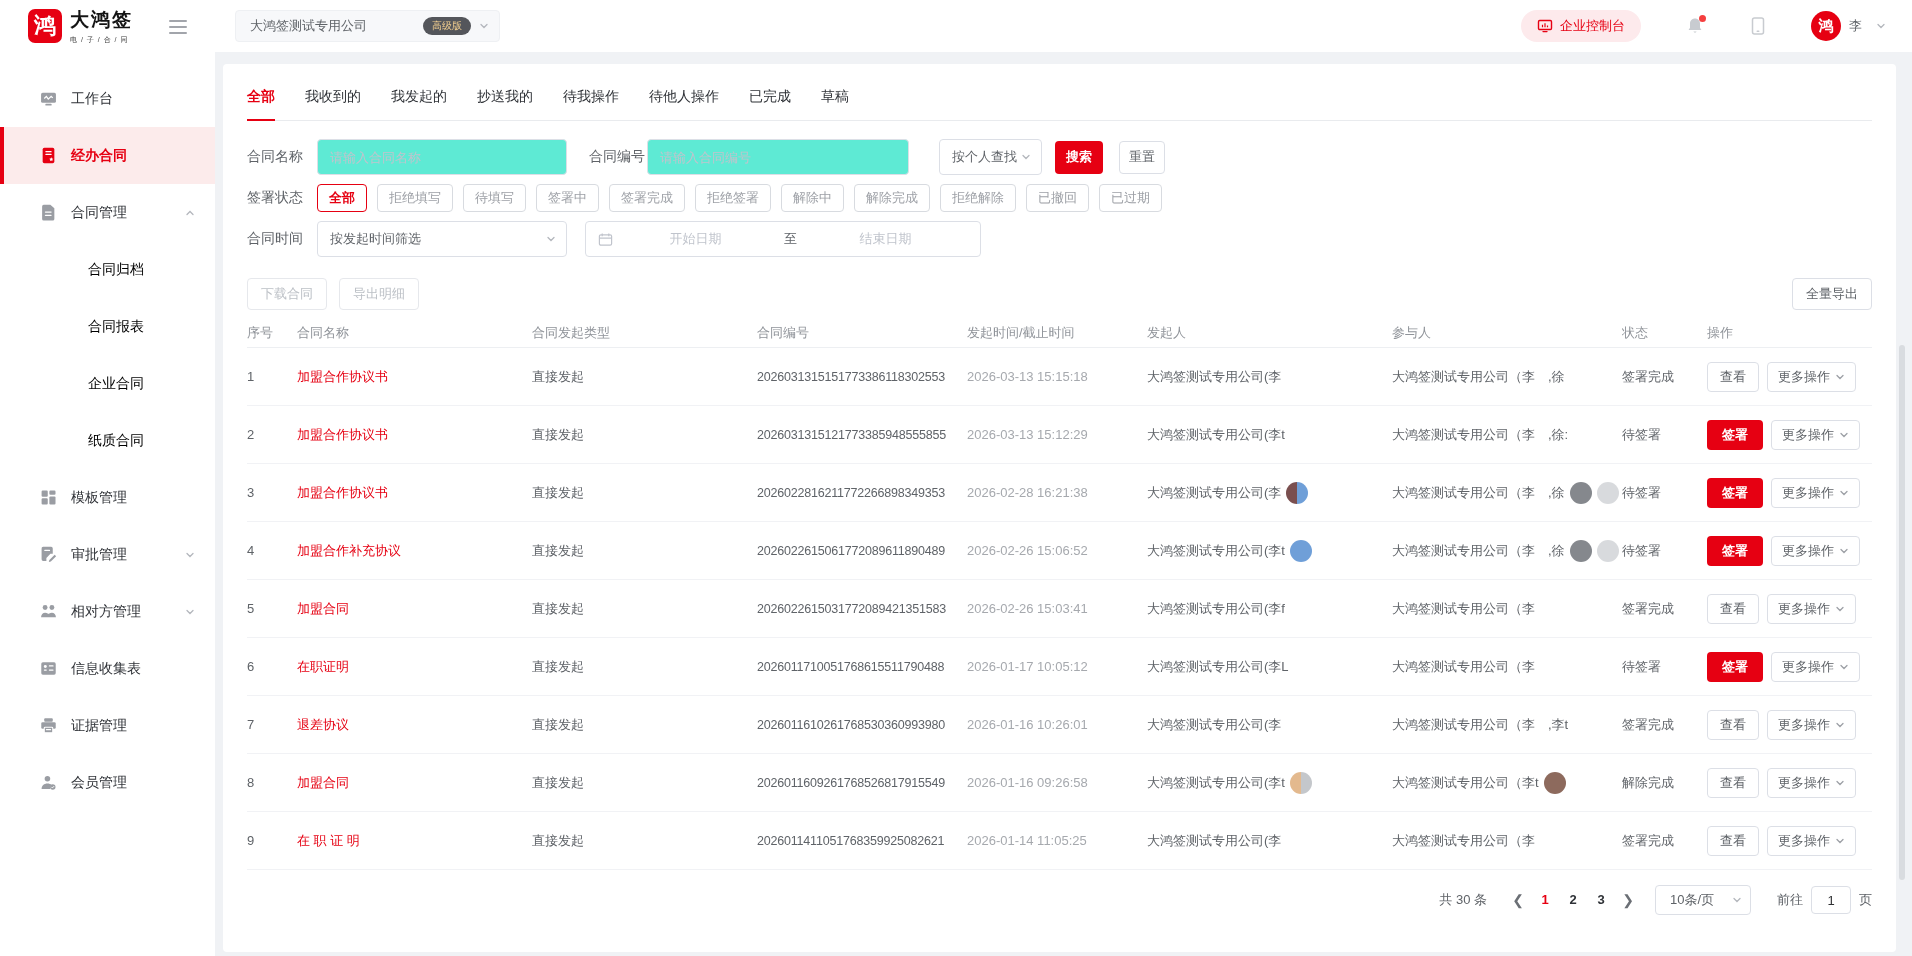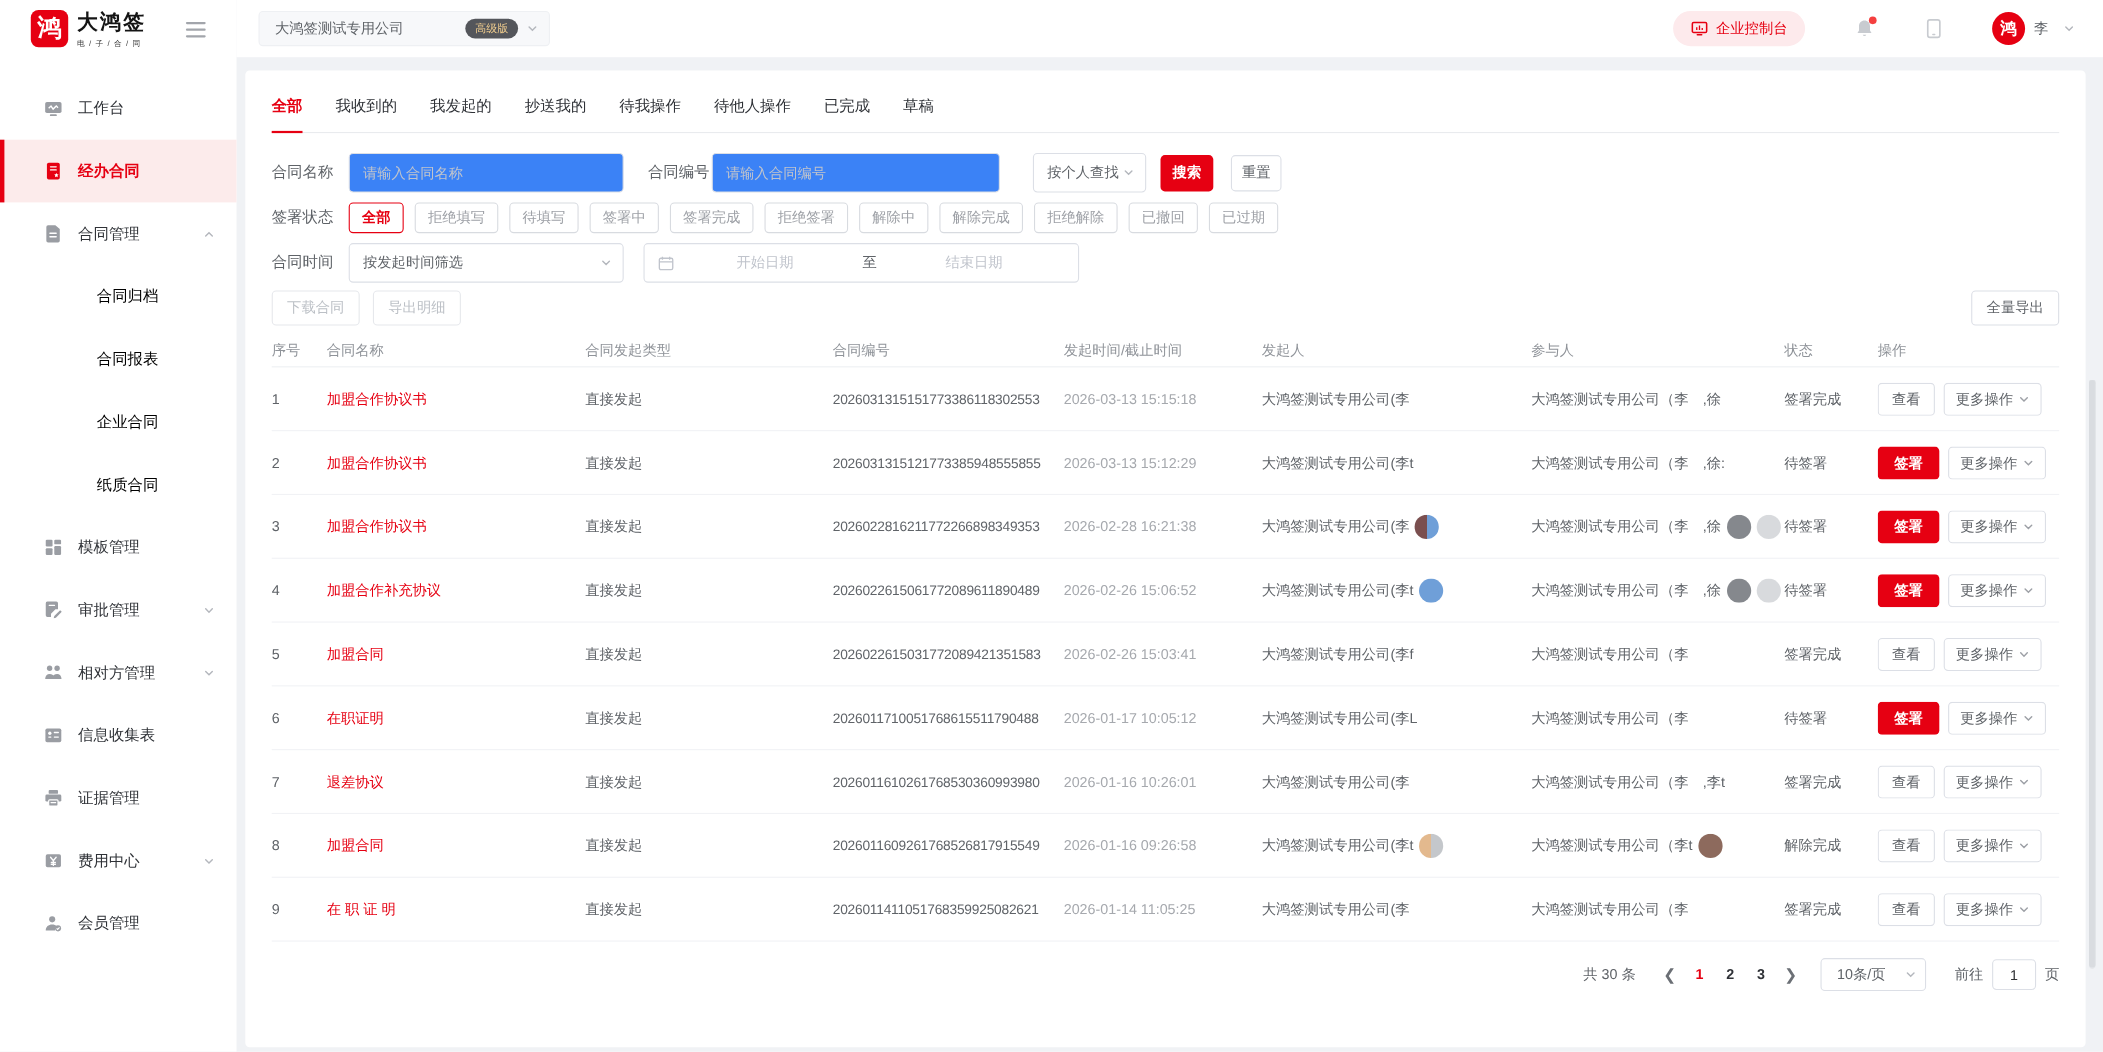--- a/index.html
+++ b/index.html
@@ -53,21 +53,21 @@
     border-radius:4px; padding:0 24px; overflow:hidden; }
 
   .tabs { display:flex; gap:30px; padding-top:24px; border-bottom:1px solid #e9ebee; }
   .tab { font-size:14px; color:#2f3237; padding-bottom:14px; position:relative; cursor:pointer; }
   .tab.active { color:var(--accent); font-weight:bold; }
   .tab.active::after { content:''; position:absolute; left:0; right:0; bottom:-1px; height:2px; background:var(--accent); }
 
   .filters { margin-top:18px; }
   .f-row { display:flex; align-items:center; margin-bottom:9px; }
   .f-label { width:70px; flex:none; font-size:14px; color:#5f6368; }
-  .f-input { height:36px; border:1px solid #dcdfe6; border-radius:4px; padding:0 12px; font-size:13px; color:#303133; background:#3b82f6; }
+  .f-input { height:36px; border:1px solid #dcdfe6; border-radius:4px; padding:0 12px; font-size:13px; color:#303133; background:#5eead4; }
   .f-input::placeholder { color:#c0c4cc; }
   .w-name { width:250px; }
   .lbl2 { width:58px; margin-left:22px; }
   .w-no { width:262px; }
   .f-select { height:36px; border:1px solid #dcdfe6; border-radius:4px; display:flex; align-items:center;
     padding:0 10px 0 12px; font-size:13px; color:#5f6368; cursor:pointer; background:#fff; }
   .f-select .chev { margin-left:auto; color:#b4b7bd; display:flex; }
   .w-person { width:103px; margin-left:30px; }
   .w-pname { width:325px; margin-left:20px; }
   .btn-search { margin-left:13px; width:48px; height:33px; background:var(--accent); color:#fff;
@@ -77,21 +77,21 @@
   .chips { display:flex; gap:10px; flex-wrap:wrap; }
   .chip { height:28px; padding:0 11px; display:flex; align-items:center; border:1px solid #d8dbe0;
     border-radius:4px; font-size:13px; color:#9da0a6; background:#fff; cursor:pointer; }
   .chip.active { border-color:var(--accent); color:var(--accent); font-weight:bold; }
   .w-time { width:250px; }
   .daterange { margin-left:18px; width:396px; height:36px; border:1px solid #dcdfe6; border-radius:4px;
     display:flex; align-items:center; padding:0 12px; font-size:13px; cursor:text; }
   .daterange .dph { flex:1; text-align:center; color:#c0c4cc; }
   .daterange .dsep { color:#5f6368; padding:0 6px; }
 
-  .toolbar { display:flex; align-items:center; margin-top:7px; }
+  .toolbar { display:flex; align-items:center; margin-top:21px; }
   .btn-muted { height:32px; padding:0 13px; border:1px solid #e6e8ec; border-radius:4px; background:#fff;
     color:#bcc0c6; font-size:13px; margin-right:12px; }
   .btn-plain { height:32px; padding:0 13px; border:1px solid #dcdfe6; border-radius:4px; background:#fff;
     color:#5f6368; font-size:13px; }
   .ml-auto { margin-left:auto; margin-right:0; }
 
   .grid-row { display:grid; grid-template-columns:50px 235px 225px 210px 180px 245px 230px 85px 165px; align-items:center; }
   .thead { height:30px; margin-top:8px; font-size:13px; color:#8f9399; border-bottom:1px solid #edeff2; }
   .trow { height:58px; border-bottom:1px solid #f1f2f5; font-size:13px; color:#5f6368; }
   .cell { padding-right:10px; white-space:nowrap; overflow:hidden; display:flex; align-items:center; }
@@ -232,34 +232,20 @@
       <div class="side-item">
         <span class="s-icon">
           <svg width="17" height="17" viewBox="0 0 16 16">
             <rect x="4" y="1.2" width="8" height="3.2" rx="0.8" fill="currentColor"></rect>
             <rect x="1.2" y="5" width="13.6" height="6" rx="1.2" fill="currentColor"></rect>
             <rect x="4" y="9.6" width="8" height="5.2" rx="0.8" fill="currentColor" stroke="#fff" stroke-width="1"></rect>
             <rect x="5.5" y="11.4" width="5" height="1" rx="0.5" fill="#fff"></rect>
           </svg>
         </span>
         <span class="s-label">证据管理</span>
-      </div>
-      <div class="side-item">
-        <span class="s-icon">
-          <svg width="17" height="17" viewBox="0 0 16 16">
-            <rect x="1.5" y="2.5" width="13" height="11" rx="1.5" fill="currentColor"></rect>
-            <path d="M5.6 5l2.4 3 2.4-3M8 8v4M6.2 9.3h3.6M6.2 11h3.6" stroke="#fff" stroke-width="1.1" fill="none" stroke-linecap="round"></path>
-          </svg>
-        </span>
-        <span class="s-label">费用中心</span>
-        <span class="s-arrow down">
-          <svg width="10" height="10" viewBox="0 0 10 10">
-            <path d="M2 3.5l3 3 3-3" stroke="currentColor" stroke-width="1.3" fill="none" stroke-linecap="round"></path>
-          </svg>
-        </span>
       </div>
       <div class="side-item">
         <span class="s-icon">
           <svg width="17" height="17" viewBox="0 0 16 16">
             <circle cx="7" cy="4.5" r="2.6" fill="currentColor"></circle>
             <path d="M1.5 14c0-3 2.3-5 5.5-5 1.6 0 3 .5 4 1.4a3.4 3.4 0 0 0-1.6 3.6z" fill="currentColor"></path>
             <circle cx="12" cy="12.2" r="2.6" fill="currentColor"></circle>
             <path d="M10.8 12.2l.9.9 1.6-1.7" stroke="#fff" stroke-width="0.9" fill="none"></path>
           </svg>
         </span>

